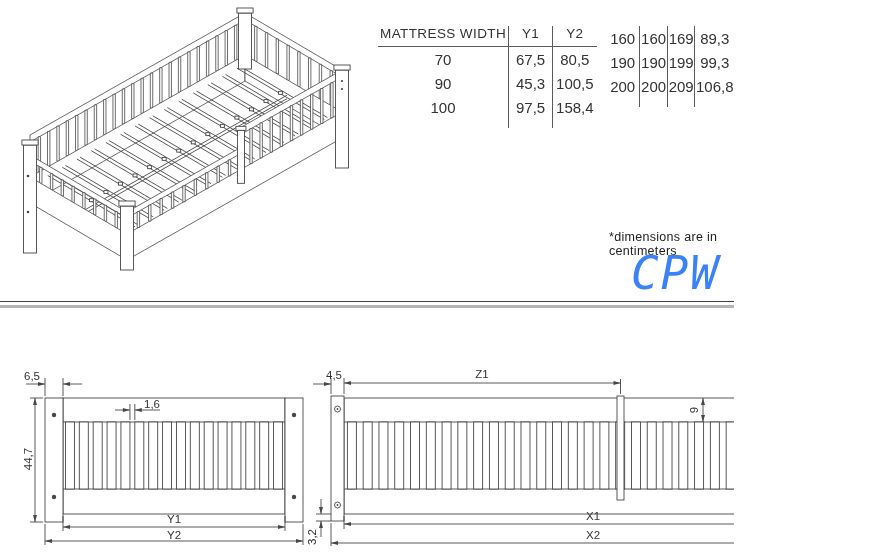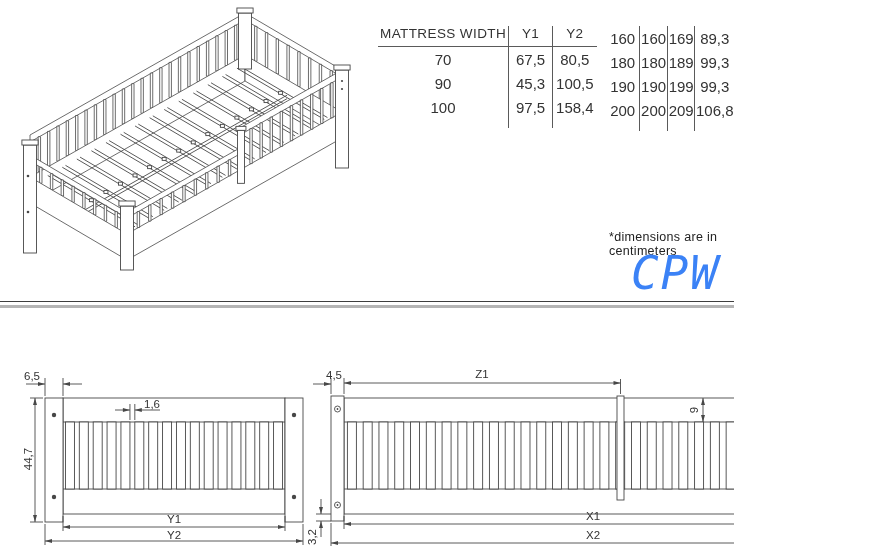--- a/index.html
+++ b/index.html
@@ -201,26 +201,20 @@
           <col style="width:45px">
           <col style="width:45px">
           <col style="width:50px">
         </colgroup>
       <tbody>
       <tr>
         <td>160</td>
         <td class="vl">160</td>
         <td class="vl">169</td>
         <td class="vl">89,3</td>
-      </tr>
-      <tr>
-        <td>180</td>
-        <td class="vl">180</td>
-        <td class="vl">189</td>
-        <td class="vl">99,3</td>
       </tr>
       <tr>
         <td>190</td>
         <td class="vl">190</td>
         <td class="vl">199</td>
         <td class="vl">99,3</td>
       </tr>
       <tr>
         <td>200</td>
         <td class="vl">200</td>

